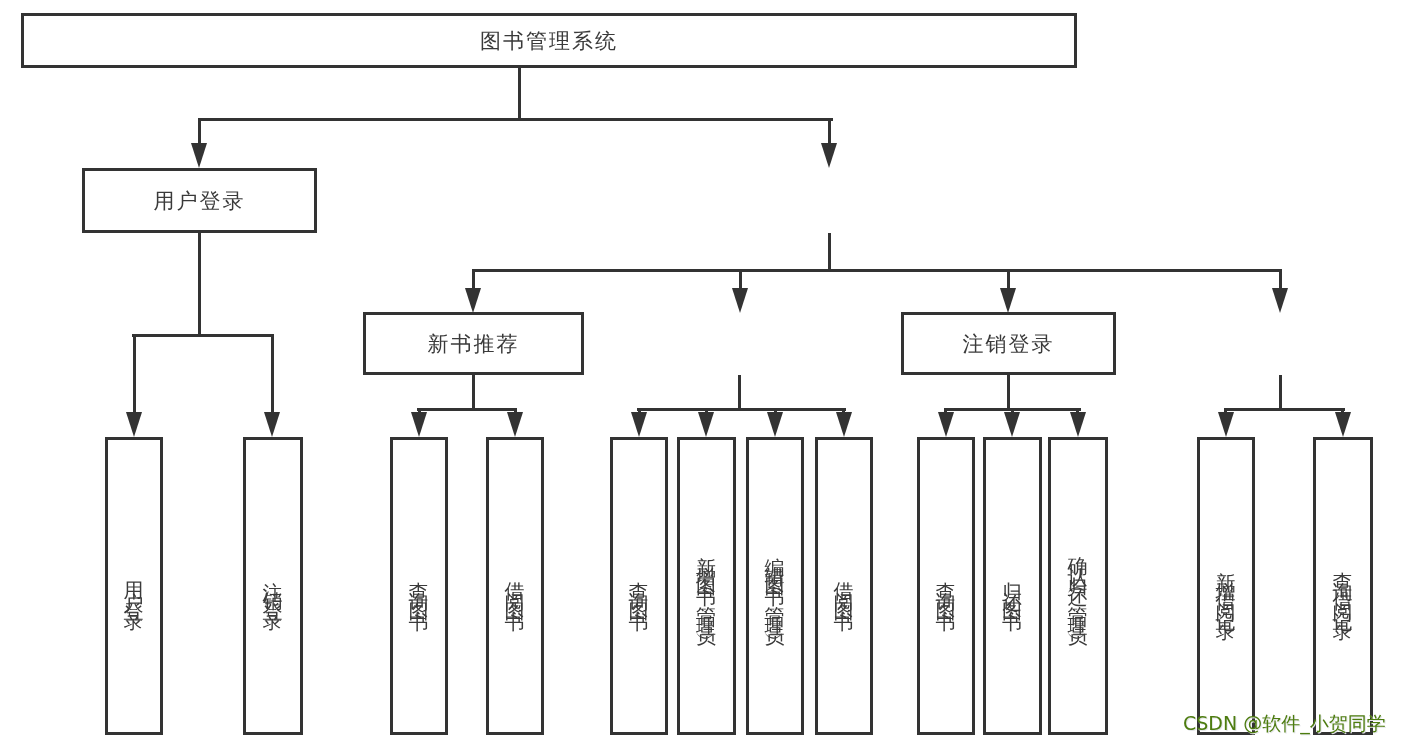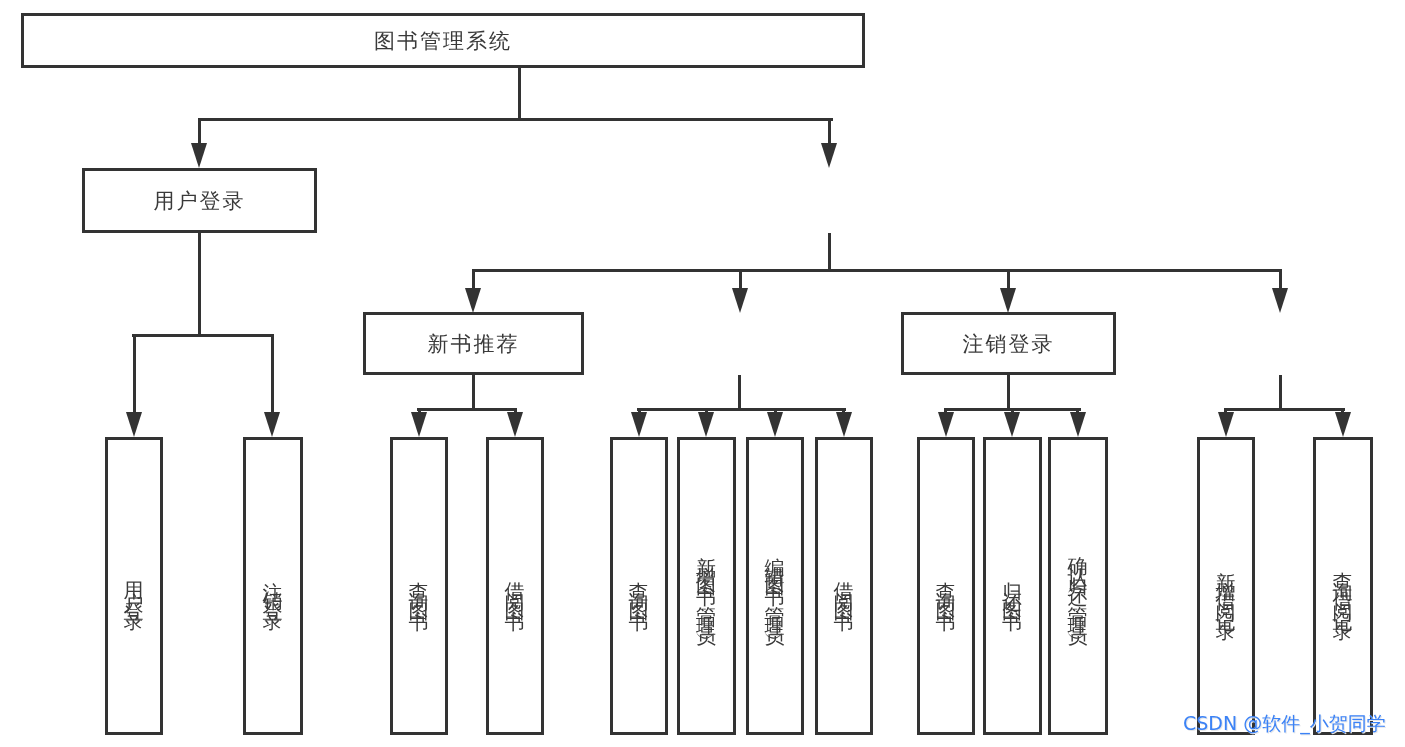--- a/index.html
+++ b/index.html
@@ -18,21 +18,21 @@
     line-height:1;color:#3a3a3a;
   }
   .ln{position:absolute;background:#333333;z-index:1;}
   .ar{
     position:absolute;width:0;height:0;z-index:1;
     border-left:8px solid transparent;border-right:8px solid transparent;
     border-top:25px solid #333333;
   }
   .watermark{
     position:absolute;left:1183px;top:711px;z-index:5;
-    font-size:19px;color:#3b82f6;white-space:nowrap;
+    font-size:19px;color:#4d7c0f;white-space:nowrap;
     text-shadow:1px 1px 0 #e4e6e9;
   }
 </style>
 </head>
 <body>
 
 <div class="stage">
 
   <div class="ln" style="left:518px;top:68px;width:3px;height:52px"></div>
   <div class="ln" style="left:198px;top:118px;width:635px;height:3px"></div>
@@ -86,21 +86,21 @@
   <div class="ln" style="left:1076px;top:408px;width:3px;height:8px"></div>
   <div class="ar" style="left:1070px;top:412px"></div>
 
   <div class="ln" style="left:1279px;top:375px;width:3px;height:36px"></div>
   <div class="ln" style="left:1224px;top:408px;width:121px;height:3px"></div>
   <div class="ln" style="left:1224px;top:408px;width:3px;height:8px"></div>
   <div class="ar" style="left:1218px;top:412px"></div>
   <div class="ln" style="left:1341px;top:408px;width:3px;height:8px"></div>
   <div class="ar" style="left:1335px;top:412px"></div>
 
-  <div class="box h" style="left:21px;top:13px;width:844px;height:55px">
+  <div class="box h" style="left:21px;top:13px;width:1056px;height:55px">
     <span>图书管理系统</span>
   </div>
 
   <div class="box h" style="left:82px;top:168px;width:235px;height:65px">
     <span>用户登录</span>
   </div>
 
   <div class="box h" style="left:363px;top:312px;width:221px;height:63px">
     <span>新书推荐</span>
   </div>

